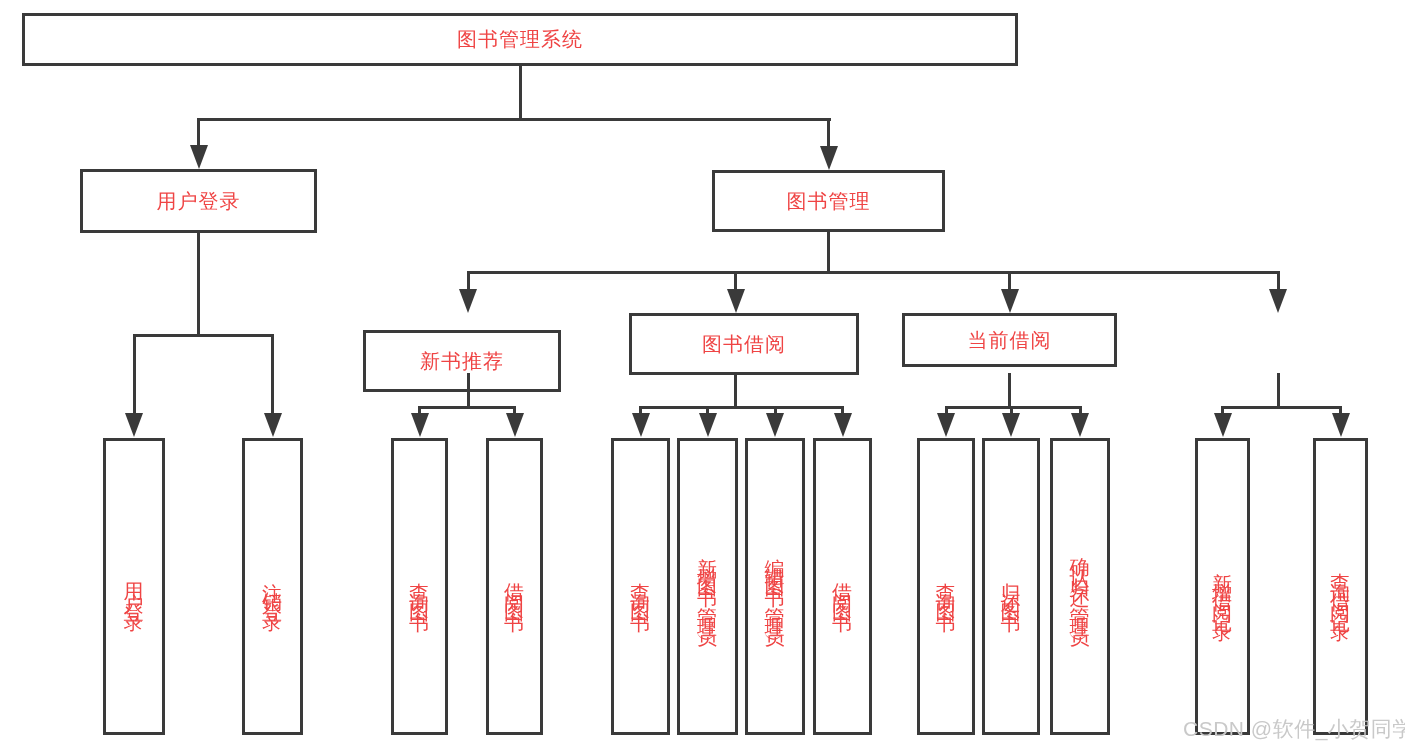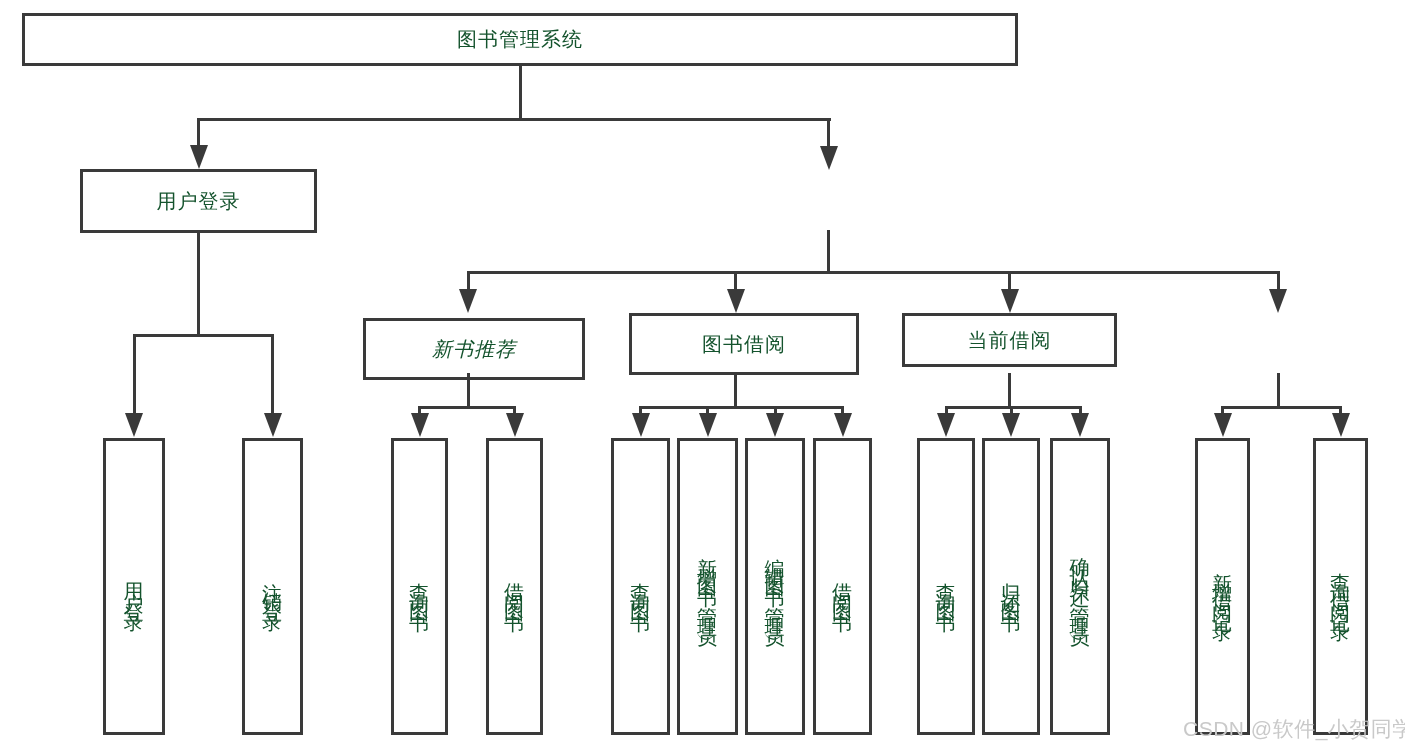--- a/index.html
+++ b/index.html
@@ -3,21 +3,21 @@
 <meta charset="utf-8">
 <style>
   html,body{margin:0;padding:0;background:#ffffff;}
   .canvas{
     position:relative;width:1405px;height:747px;background:#ffffff;overflow:hidden;
     font-family:"Liberation Sans","DejaVu Sans",sans-serif;color:#3d3d3d;
   }
   .box{
     position:absolute;box-sizing:border-box;border:3px solid #3a3a3a;background:#ffffff;
     display:flex;align-items:center;justify-content:center;
-    font-size:20px;letter-spacing:1px;color:#14532d;text-align:right;
+    font-size:20px;letter-spacing:1px;color:#ef4444;text-align:right;
   }
   .vbox span{
     writing-mode:vertical-rl;text-orientation:mixed;
     letter-spacing:10px;line-height:1;font-size:20px;
   }
   .hline{position:absolute;height:3px;background:#3a3a3a;}
   .vline{position:absolute;width:3px;background:#3a3a3a;}
   .arrow{
     position:absolute;width:0;height:0;
     border-left:9px solid transparent;border-right:9px solid transparent;
@@ -33,22 +33,25 @@
 
 <div class="canvas">
 
   <div class="box" style="left:22px;top:13px;width:996px;height:53px;">
     <span>图书管理系统</span>
   </div>
 
   <div class="box" style="left:80px;top:169px;width:237px;height:64px;">
     <span>用户登录</span>
   </div>
+  <div class="box" style="left:712px;top:170px;width:233px;height:62px;">
+    <span>图书管理</span>
+  </div>
 
-  <div class="box" style="left:363px;top:318px;width:222px;height:62px;font-style:italic;">
+  <div class="box" style="left:363px;top:330px;width:198px;height:62px;">
     <span>新书推荐</span>
   </div>
   <div class="box" style="left:629px;top:313px;width:230px;height:62px;">
     <span>图书借阅</span>
   </div>
   <div class="box" style="left:902px;top:313px;width:215px;height:54px;">
     <span>当前借阅</span>
   </div>
 
   <div class="box vbox" style="left:103px;top:438px;width:62px;height:297px;">

